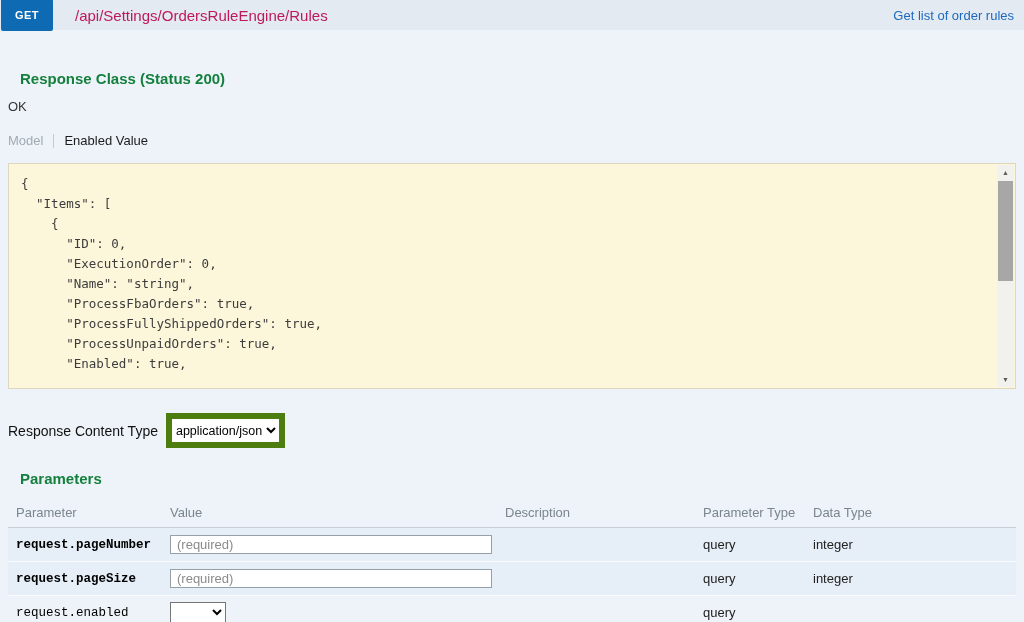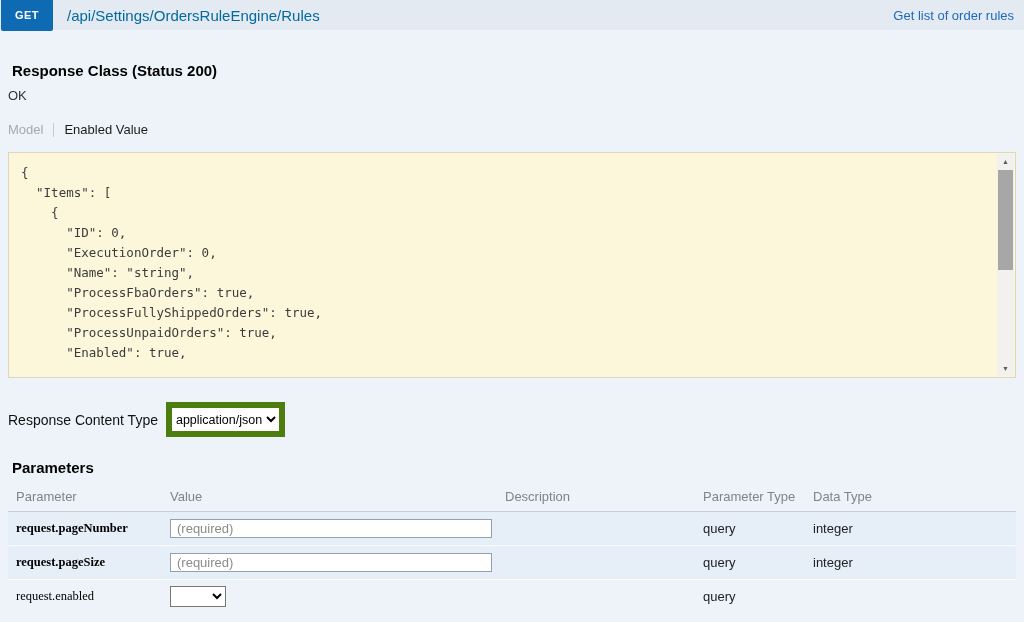--- a/index.html
+++ b/index.html
@@ -17,32 +17,32 @@
     display: flex; align-items: center; padding: 0 10px 0 1px;
   }
   .method-badge {
     background: #0f6ab4; color: #fff;
     font-size: 11px; font-weight: bold; letter-spacing: .5px;
     width: 52px; height: 32px; border-radius: 2px;
     display: flex; align-items: center; justify-content: center;
     cursor: pointer; flex: 0 0 auto;
   }
   .op-path {
-    margin-left: 14px; font-size: 15px; color: #0369a1; flex: 1 1 auto;
+    margin-left: 22px; font-size: 15px; color: #be185d; flex: 1 1 auto;
     cursor: pointer;
   }
   .op-link {
     font-size: 13px; color: #1d69c0; text-decoration: none; cursor: pointer;
     flex: 0 0 auto;
   }
 
   
   .op-body { padding: 0 8px; }
   .section-heading {
-    color: #000000; font-size: 15px; font-weight: 600; margin: 4px;
+    color: #15803d; font-size: 15px; font-weight: 600; margin: 12px;
   }
   #response-heading { padding-top: 28px; }
   .status-text { font-size: 13px; color: #333; margin-top: 9px; }
 
   .tabs { display: flex; align-items: center; margin-top: 19px; font-size: 13px; }
   .tab { cursor: pointer; }
   .tab.inactive { color: #a3abb1; }
   .tab.active { color: #1c1c1c; }
   .tab-divider { width: 1px; height: 14px; background: #c3cbd2; margin: 0 10px; }
 
@@ -91,21 +91,21 @@
     align-items: center;
   }
   .p-head {
     font-size: 13px; color: #7b858d; padding: 6px 0 7px 8px;
     border-bottom: 1px solid #c7cfd6;
   }
   .p-row { padding: 6px 0 6px 8px; font-size: 13px; color: #222; min-height: 34px; }
   .p-row.shaded { background: #e6eef7; border-bottom: 1px solid #f9fbfd; }
   .p-row.plain  { border-bottom: 1px solid transparent; }
   .p-name {
-    font-family: Liberation Serif, serif;
+    font-family: Liberation Mono, monospace;
     font-size: 12.5px; color: #000;
   }
   .p-name.bold { font-weight: bold; }
   .param-input {
     width: 322px; height: 19px; border: 1px solid #94a0aa;
     padding: 1px 6px; font-size: 13px; color: #333; background: #fff;
     font-family: "Liberation Sans", sans-serif;
   }
   .param-input::placeholder { color: #8b8b8b; opacity: 1; }
   .bool-select {

